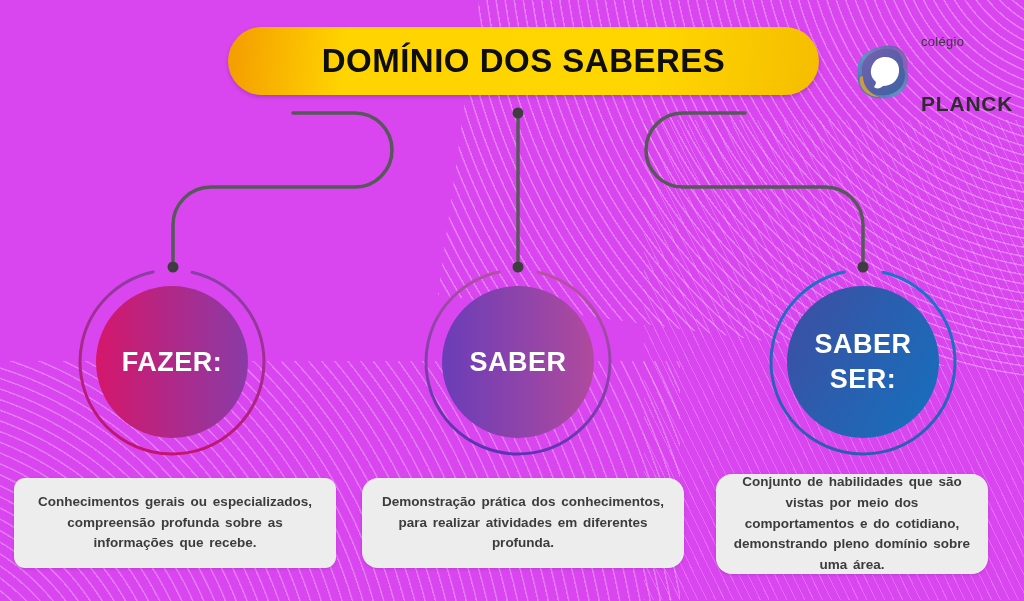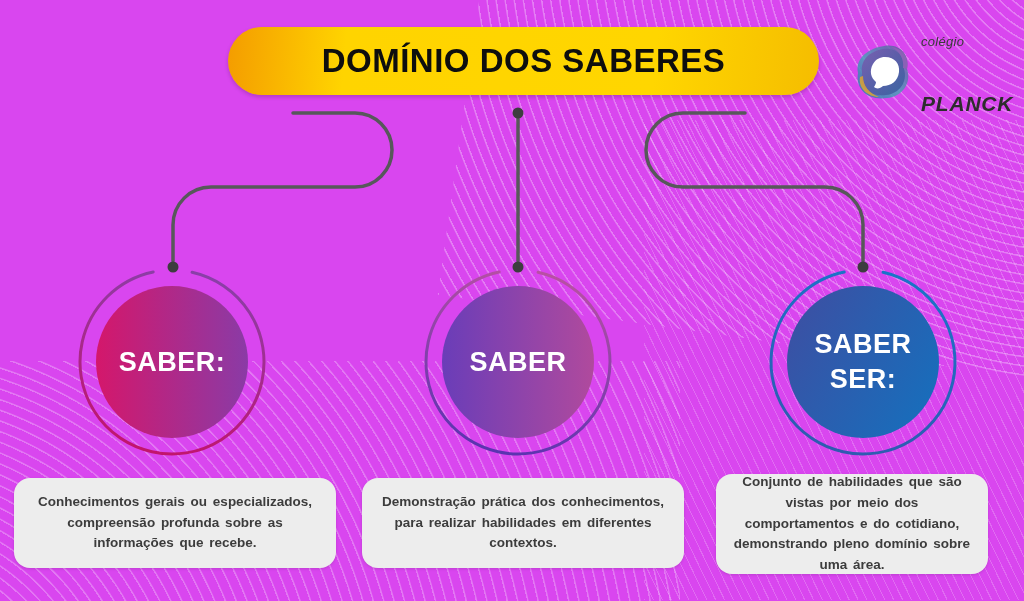--- a/index.html
+++ b/index.html
@@ -30,21 +30,21 @@
     position:absolute;left:228px;top:27px;width:591px;height:68px;
     border-radius:34px;
     background:linear-gradient(95deg,#f49c00 0%,#ffd400 20%,#ffd600 72%,#f5bd00 100%);
     display:flex;align-items:center;justify-content:center;
     box-shadow:0 2px 4px rgba(0,0,0,.18);
   }
   .banner-title{
     margin:0;font-size:33px;font-weight:bold;color:#0e0e0e;letter-spacing:.5px;
   }
 
-  .logo{position:absolute;left:854px;top:29px;display:flex;align-items:center;gap:7px;font-style:italic;}
+  .logo{position:absolute;left:854px;top:29px;display:flex;align-items:center;gap:7px;}
   .logo-icon{width:60px;height:58px;}
   .logo-text{display:flex;flex-direction:column;line-height:1.05;padding-top:6px;}
   .logo-top{font-size:13px;color:#3a3a3a;letter-spacing:.3px;}
   .logo-bottom{font-size:21px;font-weight:bold;color:#2d2d2d;letter-spacing:.8px;margin-top:44px;}
 
   .connectors{position:absolute;left:0;top:0;width:1024px;height:601px;}
 
   .node{position:absolute;width:200px;height:200px;top:262px;}
   .node-1{left:72px;} .node-2{left:418px;} .node-3{left:763px;}
   .node svg{position:absolute;left:0;top:0;}
@@ -55,21 +55,21 @@
     line-height:1.28;text-align:center;
   }
 
   .desc{
     position:absolute;background:#ededed;border-radius:16px;
     color:#3c3c3c;font-size:13.5px;font-weight:bold;line-height:1.55;
     text-align:center;display:flex;align-items:center;justify-content:center;
     padding:10px 14px;box-sizing:border-box;word-spacing:2px;
     box-shadow:0 1px 3px rgba(0,0,0,.12);
   }
-  .desc-1{left:14px;top:478px;width:322px;height:90px;}
+  .desc-1{left:14px;top:478px;width:322px;height:90px;border-radius:11px;}
   .desc-2{left:362px;top:478px;width:322px;height:90px;}
   .desc-3{left:716px;top:474px;width:272px;height:100px;}
 </style>
 </head>
 <body>
 
 <div class="stage">
 
   <div class="tex tex-tr"></div>
   <div class="tex tex-bl"></div>
@@ -127,21 +127,21 @@
         </linearGradient>
         <linearGradient id="ring1" x1="0" y1="0" x2="1" y2="0">
           <stop offset="0" stop-color="#c2156c"></stop>
             <stop offset="1" stop-color="#8a3fa8"></stop>
         </linearGradient>
       </defs>
       <circle cx="100" cy="100" r="92" fill="none" stroke="url(#ring1)" stroke-width="3" stroke-linecap="round" stroke-dasharray="538 40" transform="rotate(-77.4 100 100)"></circle>
       <circle cx="100" cy="100" r="76" fill="url(#fill1)"></circle>
     </svg>
     <div class="node-label">
-      <div>SABER:</div>
+      <div>FAZER:</div>
       <div></div>
     </div>
   </div>
 
   <div class="node node-2">
     <svg width="200" height="200" viewBox="0 0 200 200">
       <defs>
         <linearGradient id="fill2" x1="0" y1="0" x2="1" y2="0">
           <stop offset="0" stop-color="#6a3db8"></stop>
             <stop offset="1" stop-color="#b04a9d"></stop>
@@ -177,19 +177,19 @@
     <div class="node-label">
       <div>SABER</div>
       <div>SER:</div>
     </div>
   </div>
 
   <div class="desc desc-1">
     <span>Conhecimentos gerais ou especializados, compreensão profunda sobre as informações que recebe.</span>
   </div>
   <div class="desc desc-2">
-    <span>Demonstração prática dos conhecimentos, para realizar habilidades em diferentes contextos.</span>
+    <span>Demonstração prática dos conhecimentos, para realizar atividades em diferentes profunda.</span>
   </div>
   <div class="desc desc-3">
     <span>Conjunto de habilidades que são vistas por meio dos comportamentos e do cotidiano, demonstrando pleno domínio sobre uma área.</span>
   </div>
 
 </div>
 
 </body></html>

